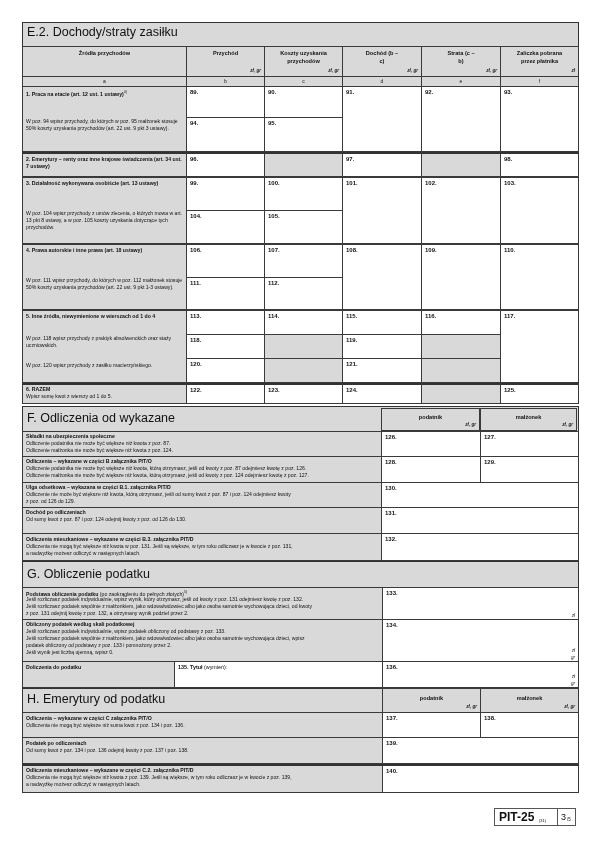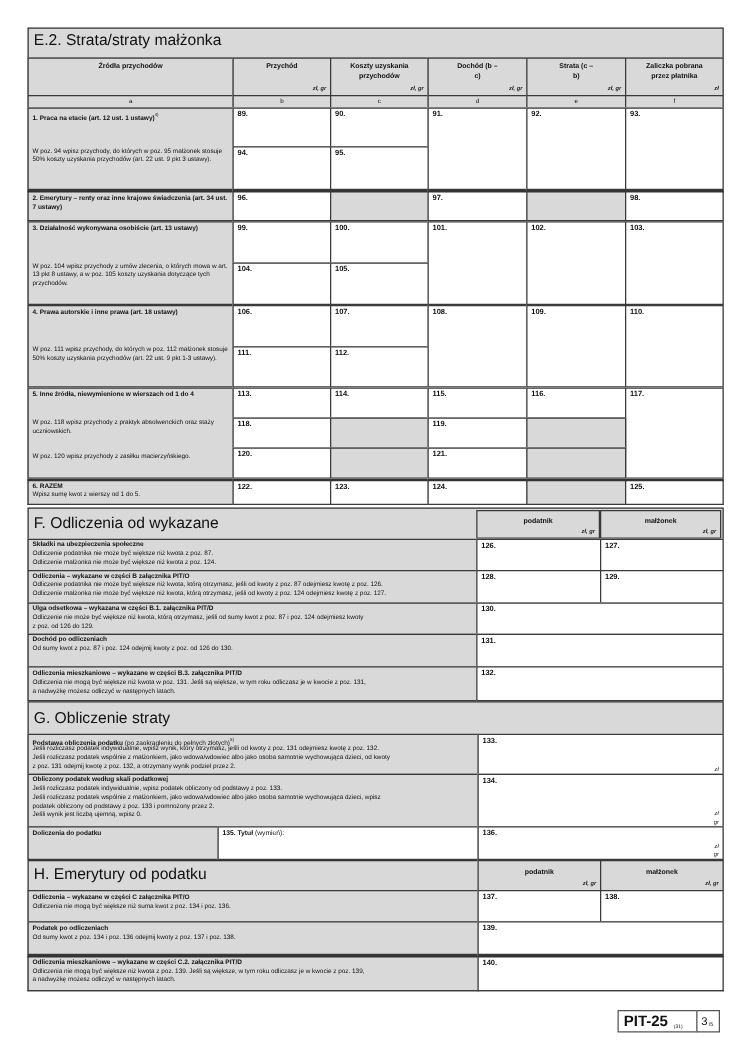--- a/index.html
+++ b/index.html
@@ -16,21 +16,21 @@
   .zg { position: absolute; right: 3px; font-size: 4.6px; font-style: italic; color: #222; }
   .lbl { position: absolute; left: 3px; font-size: 5.2px; line-height: 7px; color: #111; }
   .lbl b { font-weight: bold; }
   .txt { font-size: 5.1px; line-height: 6.9px; }
   .colletter { position: absolute; font-size: 5px; text-align: center; top: 1px; width: 100%; }
 </style>
 </head>
 <body>
 
 <div class="abs g b" style="left:22px; top:22px; width:557px; height:382px;"></div>
-<div class="sec-title" style="left:27px; top:25px;">E.2. Strata/straty małżonka</div>
+<div class="sec-title" style="left:27px; top:25px;">E.2. Dochody/straty zasiłku</div>
 
 <div class="abs" style="left:22px; top:46px; width:557px; height:31px; border-top:1px solid #333;"></div>
 <div class="cell g hdr" style="left:22px; top:46px; width:165px; height:31px; padding-top:3px;"><span>Źródła przychodów</span></div>
 <div class="cell g hdr" style="left:186px; top:46px; width:79px; height:31px; padding-top:3px;"><span>Przychód</span><span class="zg" style="bottom:2px;">zł,   gr</span></div>
 <div class="cell g hdr" style="left:264px; top:46px; width:79px; height:31px; padding:3px 10px 0;"><span>Koszty uzyskania przychodów</span><span class="zg" style="bottom:2px;">zł,   gr</span></div>
 <div class="cell g hdr" style="left:342px; top:46px; width:80px; height:31px; padding:3px 22px 0;"><span>Dochód (b – c)</span><span class="zg" style="bottom:2px;">zł,   gr</span></div>
 <div class="cell g hdr" style="left:421px; top:46px; width:80px; height:31px; padding:3px 24px 0;"><span>Strata (c – b)</span><span class="zg" style="bottom:2px;">zł,   gr</span></div>
 <div class="cell g hdr" style="left:500px; top:46px; width:79px; height:31px; padding:3px 8px 0;"><span>Zaliczka pobrana przez płatnika</span><span class="zg" style="bottom:2px;">zł</span></div>
 
 <div class="cell g" style="left:22px; top:76px; width:165px; height:11px;">
@@ -249,21 +249,21 @@
 <div class="cell g" style="left:22px; top:533px; width:360px; height:28px;">
   <div class="lbl" style="top:2px;"><b>Odliczenia mieszkaniowe – wykazane w części B.3. załącznika PIT/D</b></div>
   <div class="lbl txt" style="top:9px; white-space:nowrap;">Odliczenia nie mogą być większe niż kwota w poz. 131. Jeśli są większe, w tym roku odliczasz je w kwocie z poz. 131,</div>
   <div class="lbl txt" style="top:16px;">a nadwyżkę możesz odliczyć w następnych latach.</div>
 </div>
 <div class="cell w" style="left:381px; top:533px; width:198px; height:28px;">
     <span class="num">132.</span>
   </div>
 
 <div class="abs g b" style="left:22px; top:561px; width:557px; height:127px;"></div>
-<div class="sec-title" style="left:27px; top:567px;">G. Obliczenie straty</div>
+<div class="sec-title" style="left:27px; top:567px;">G. Obliczenie podatku</div>
 
 <div class="cell g" style="left:22px; top:587px; width:361px; height:33px;">
   <div class="lbl" style="top:1px; white-space:nowrap;"><b>Podstawa obliczenia podatku</b><span> (po zaokrągleniu do pełnych złotych)</span><sup style="font-size:3.5px;">5)</sup></div>
   <div class="lbl txt" style="top:8px; white-space:nowrap;">Jeśli rozliczasz podatek indywidualnie, wpisz wynik, który otrzymasz, jeśli od kwoty z poz. 131 odejmiesz kwotę z poz. 132.</div>
   <div class="lbl txt" style="top:15px; white-space:nowrap;">Jeśli rozliczasz podatek wspólnie z małżonkiem, jako wdowa/wdowiec albo jako osoba samotnie wychowująca dzieci, od kwoty</div>
   <div class="lbl txt" style="top:22px; white-space:nowrap;">z poz. 131 odejmij kwotę z poz. 132, a otrzymany wynik podziel przez 2.</div>
 </div>
 <div class="cell w" style="left:382px; top:587px; width:197px; height:33px;">
   <span class="num">133.</span>
   <span class="zg" style="bottom:1px;">zł</span>

